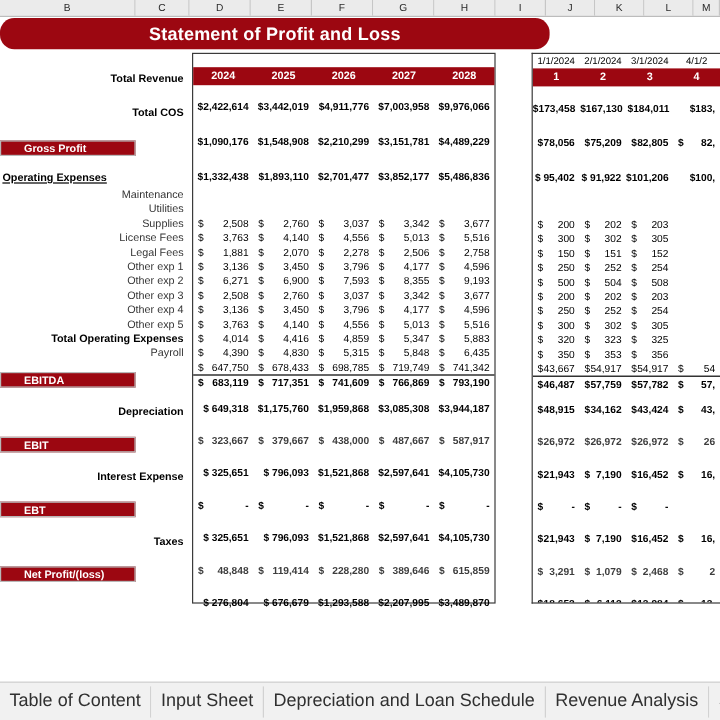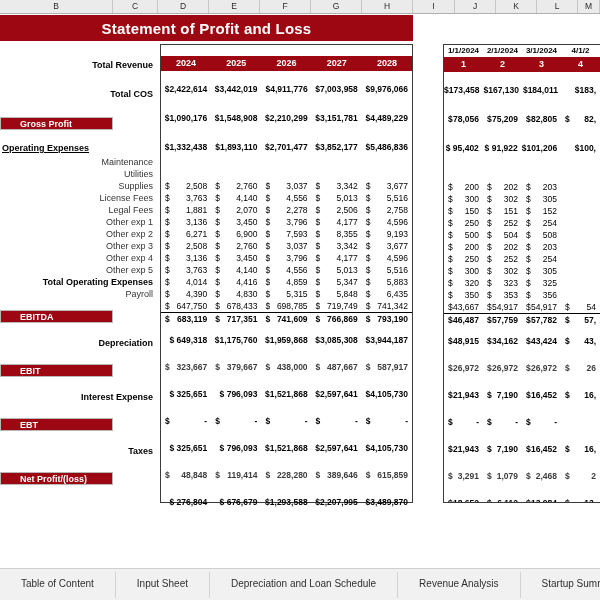--- a/index.html
+++ b/index.html
@@ -25,26 +25,27 @@
     text-align: center;
     font-size: 8.5px; color: #2b2b2b;
     border-right: 1px solid #c6c6c6;
     background: #ebebeb;
     overflow: hidden;
   }
 
   
   .title-banner {
     position: absolute; left: 0; top: 15px;
-    width: 413px; height: 26px;
+    width: 458px; height: 26px;
     background: #9c0711;
     color: #ffffff;
     font-size: 15px; font-weight: bold;
     display: flex; align-items: center; justify-content: center;
     letter-spacing: .2px;
+    border-radius: 12px;
   }
 
   
   .sheet { position: absolute; }
 
   
   #annual-table {
     left: 160px; top: 44px;
     width: 253px; height: 459px;
     border: 1.5px solid #3b3b3b;
@@ -69,21 +70,21 @@
     height: 15px;
   }
   .hdr-cell {
     flex: 1 0 0;
     text-align: center;
     line-height: 15px;
   }
   .date-row {
     display: flex;
     height: 12px;
-    font-size: 8px; font-weight: bold;
+    font-size: 8px; font-weight: normal;
     color: #000;
     background: #ffffff;
   }
   .date-cell { flex: 1 0 0; text-align: center; line-height: 12px; }
 
   .num-row { display: flex; height: 12px; }
   .num-cell {
     flex: 1 0 0;
     font-size: 8.5px;
     color: #000;
@@ -138,23 +139,23 @@
   #tabbar {
     position: absolute; left: 0; bottom: 0;
     width: 600px; height: 32px;
     background: #f1f1f1;
     border-top: 1px solid #cfcfcf;
     display: flex; align-items: flex-start;
     padding-top: 3px;
   }
   .tab {
     height: 26px; line-height: 24px;
-    font-size: 10px;
+    font-size: 15px;
     color: #303030;
-    padding: 0 21px;
+    padding: 0 8px;
     border-right: 1px solid #d2d2d2;
     white-space: nowrap;
     background: #f1f1f1;
   }
   .tab.active {
     background: #ffffff;
     color: #11734b;
     font-weight: bold;
     border-bottom: 2px solid #11734b;
     border-right: 1px solid #d2d2d2;

